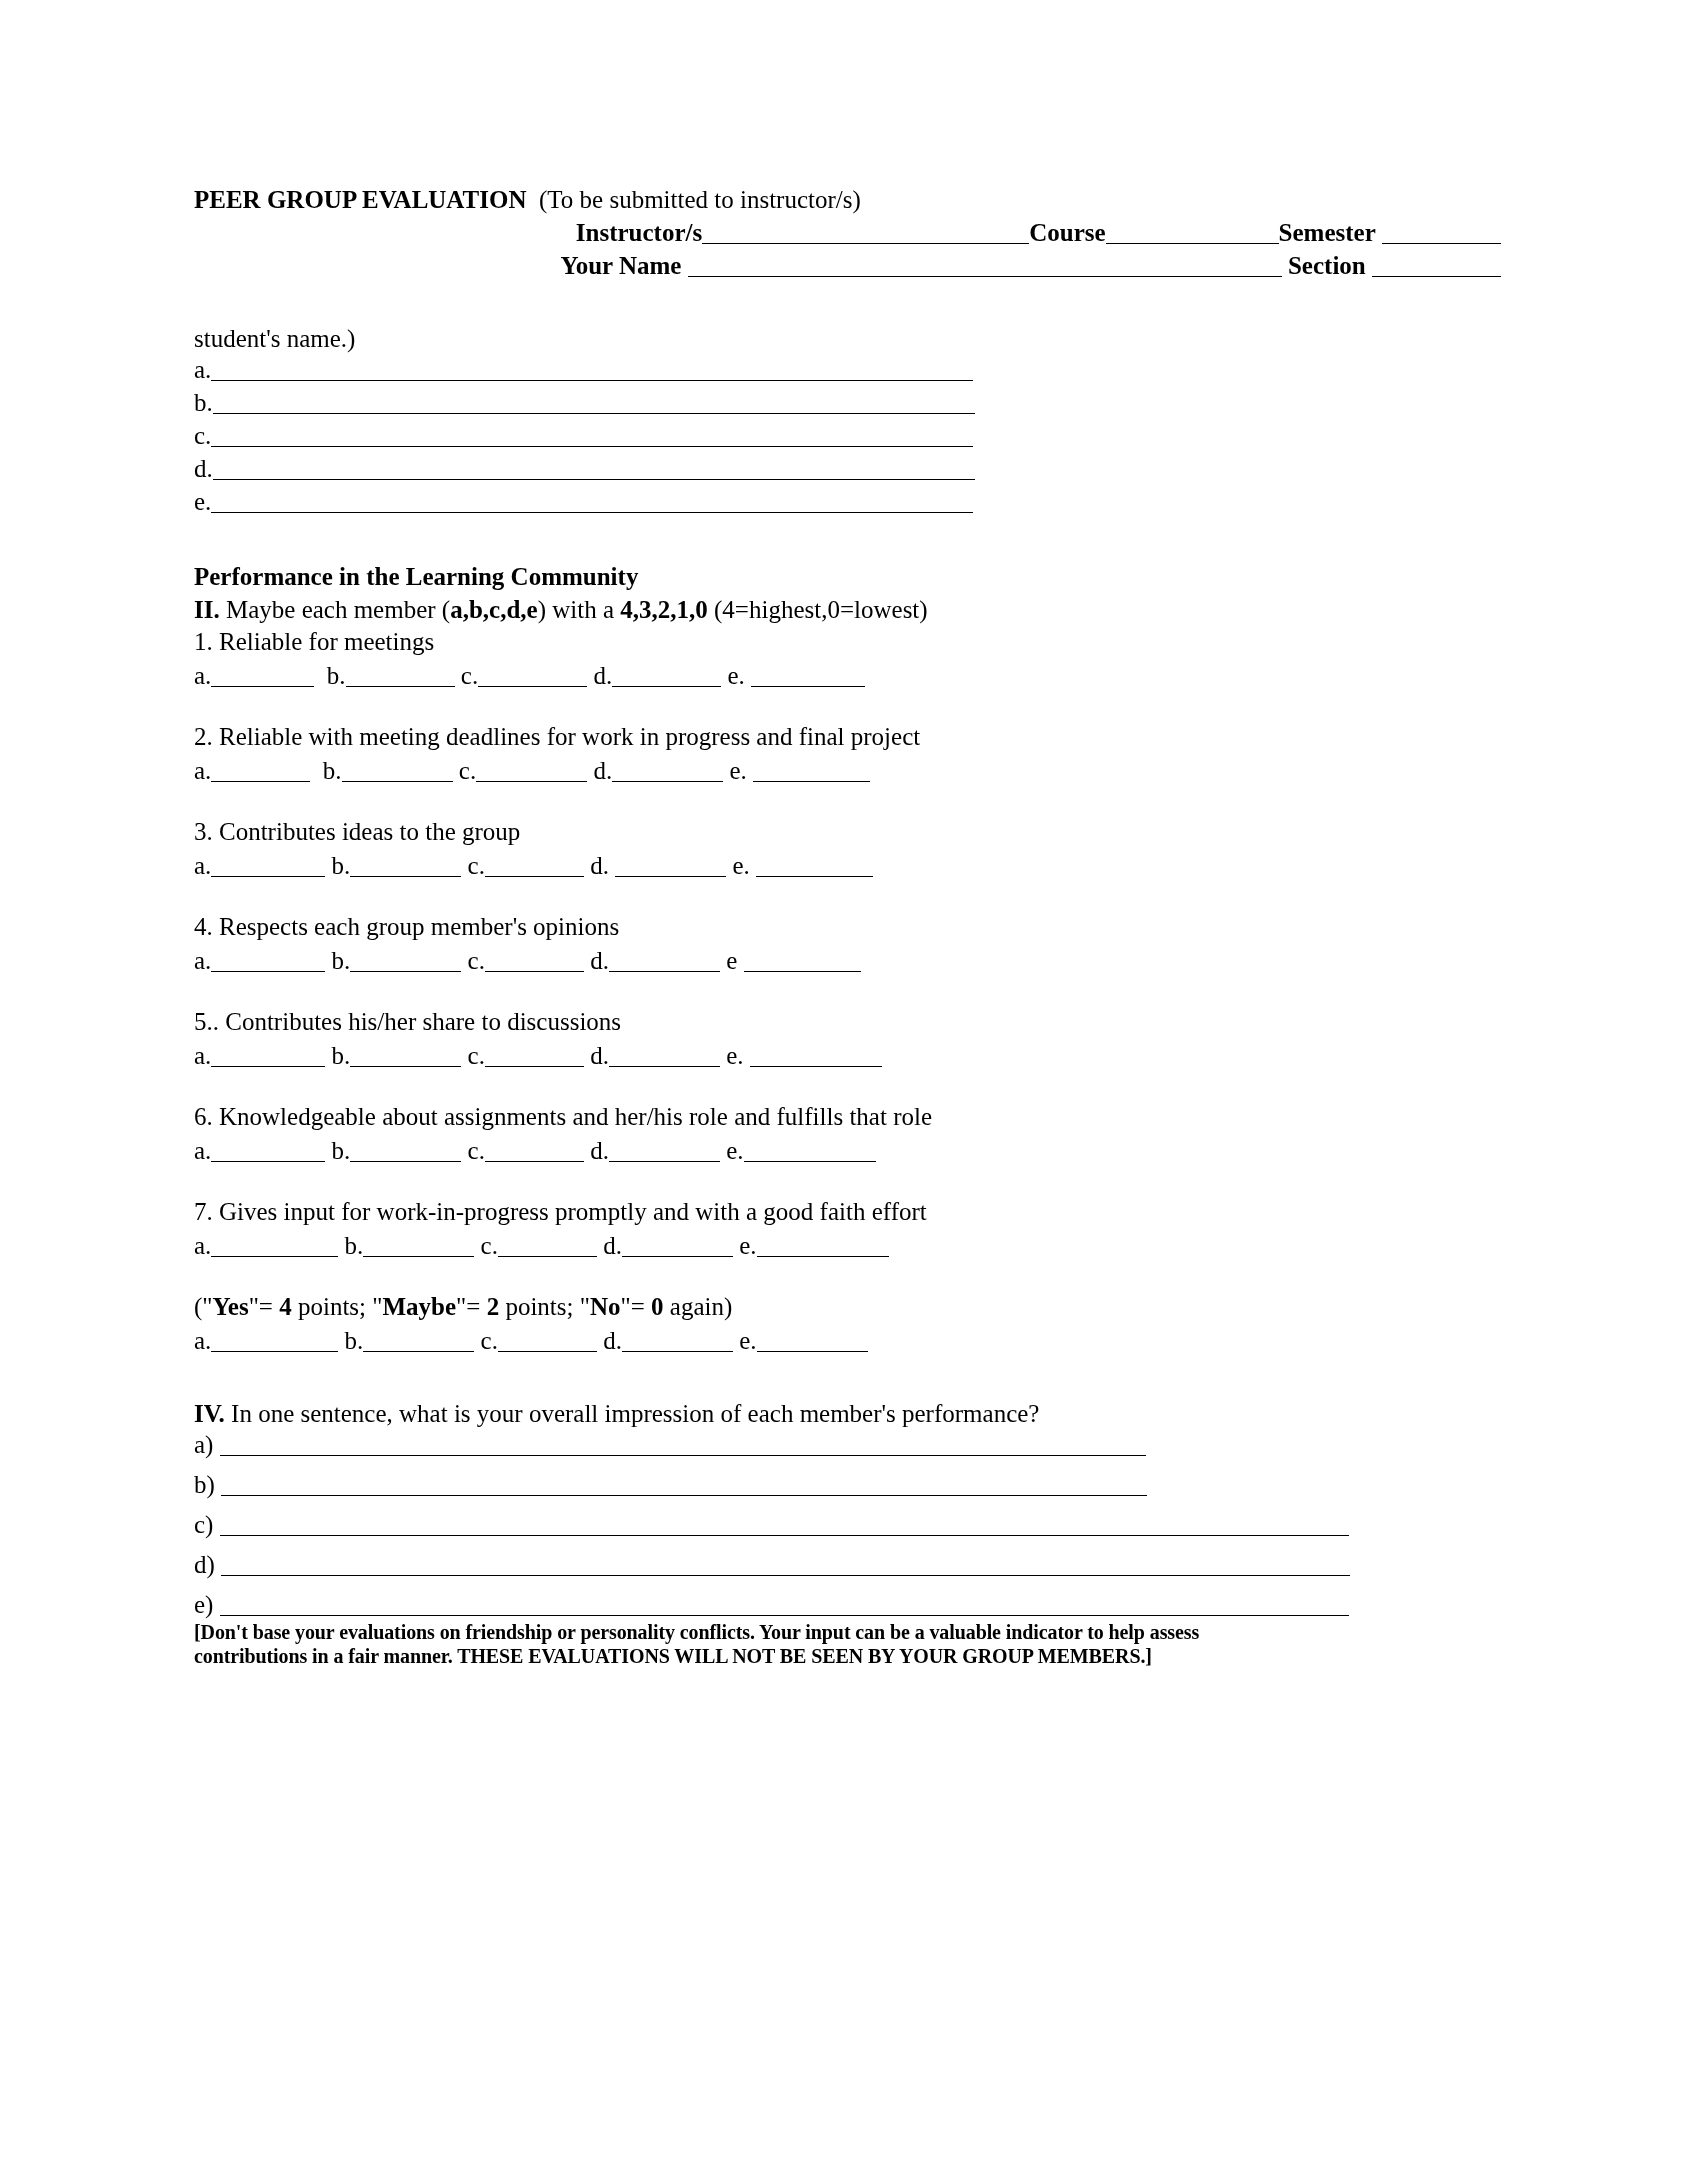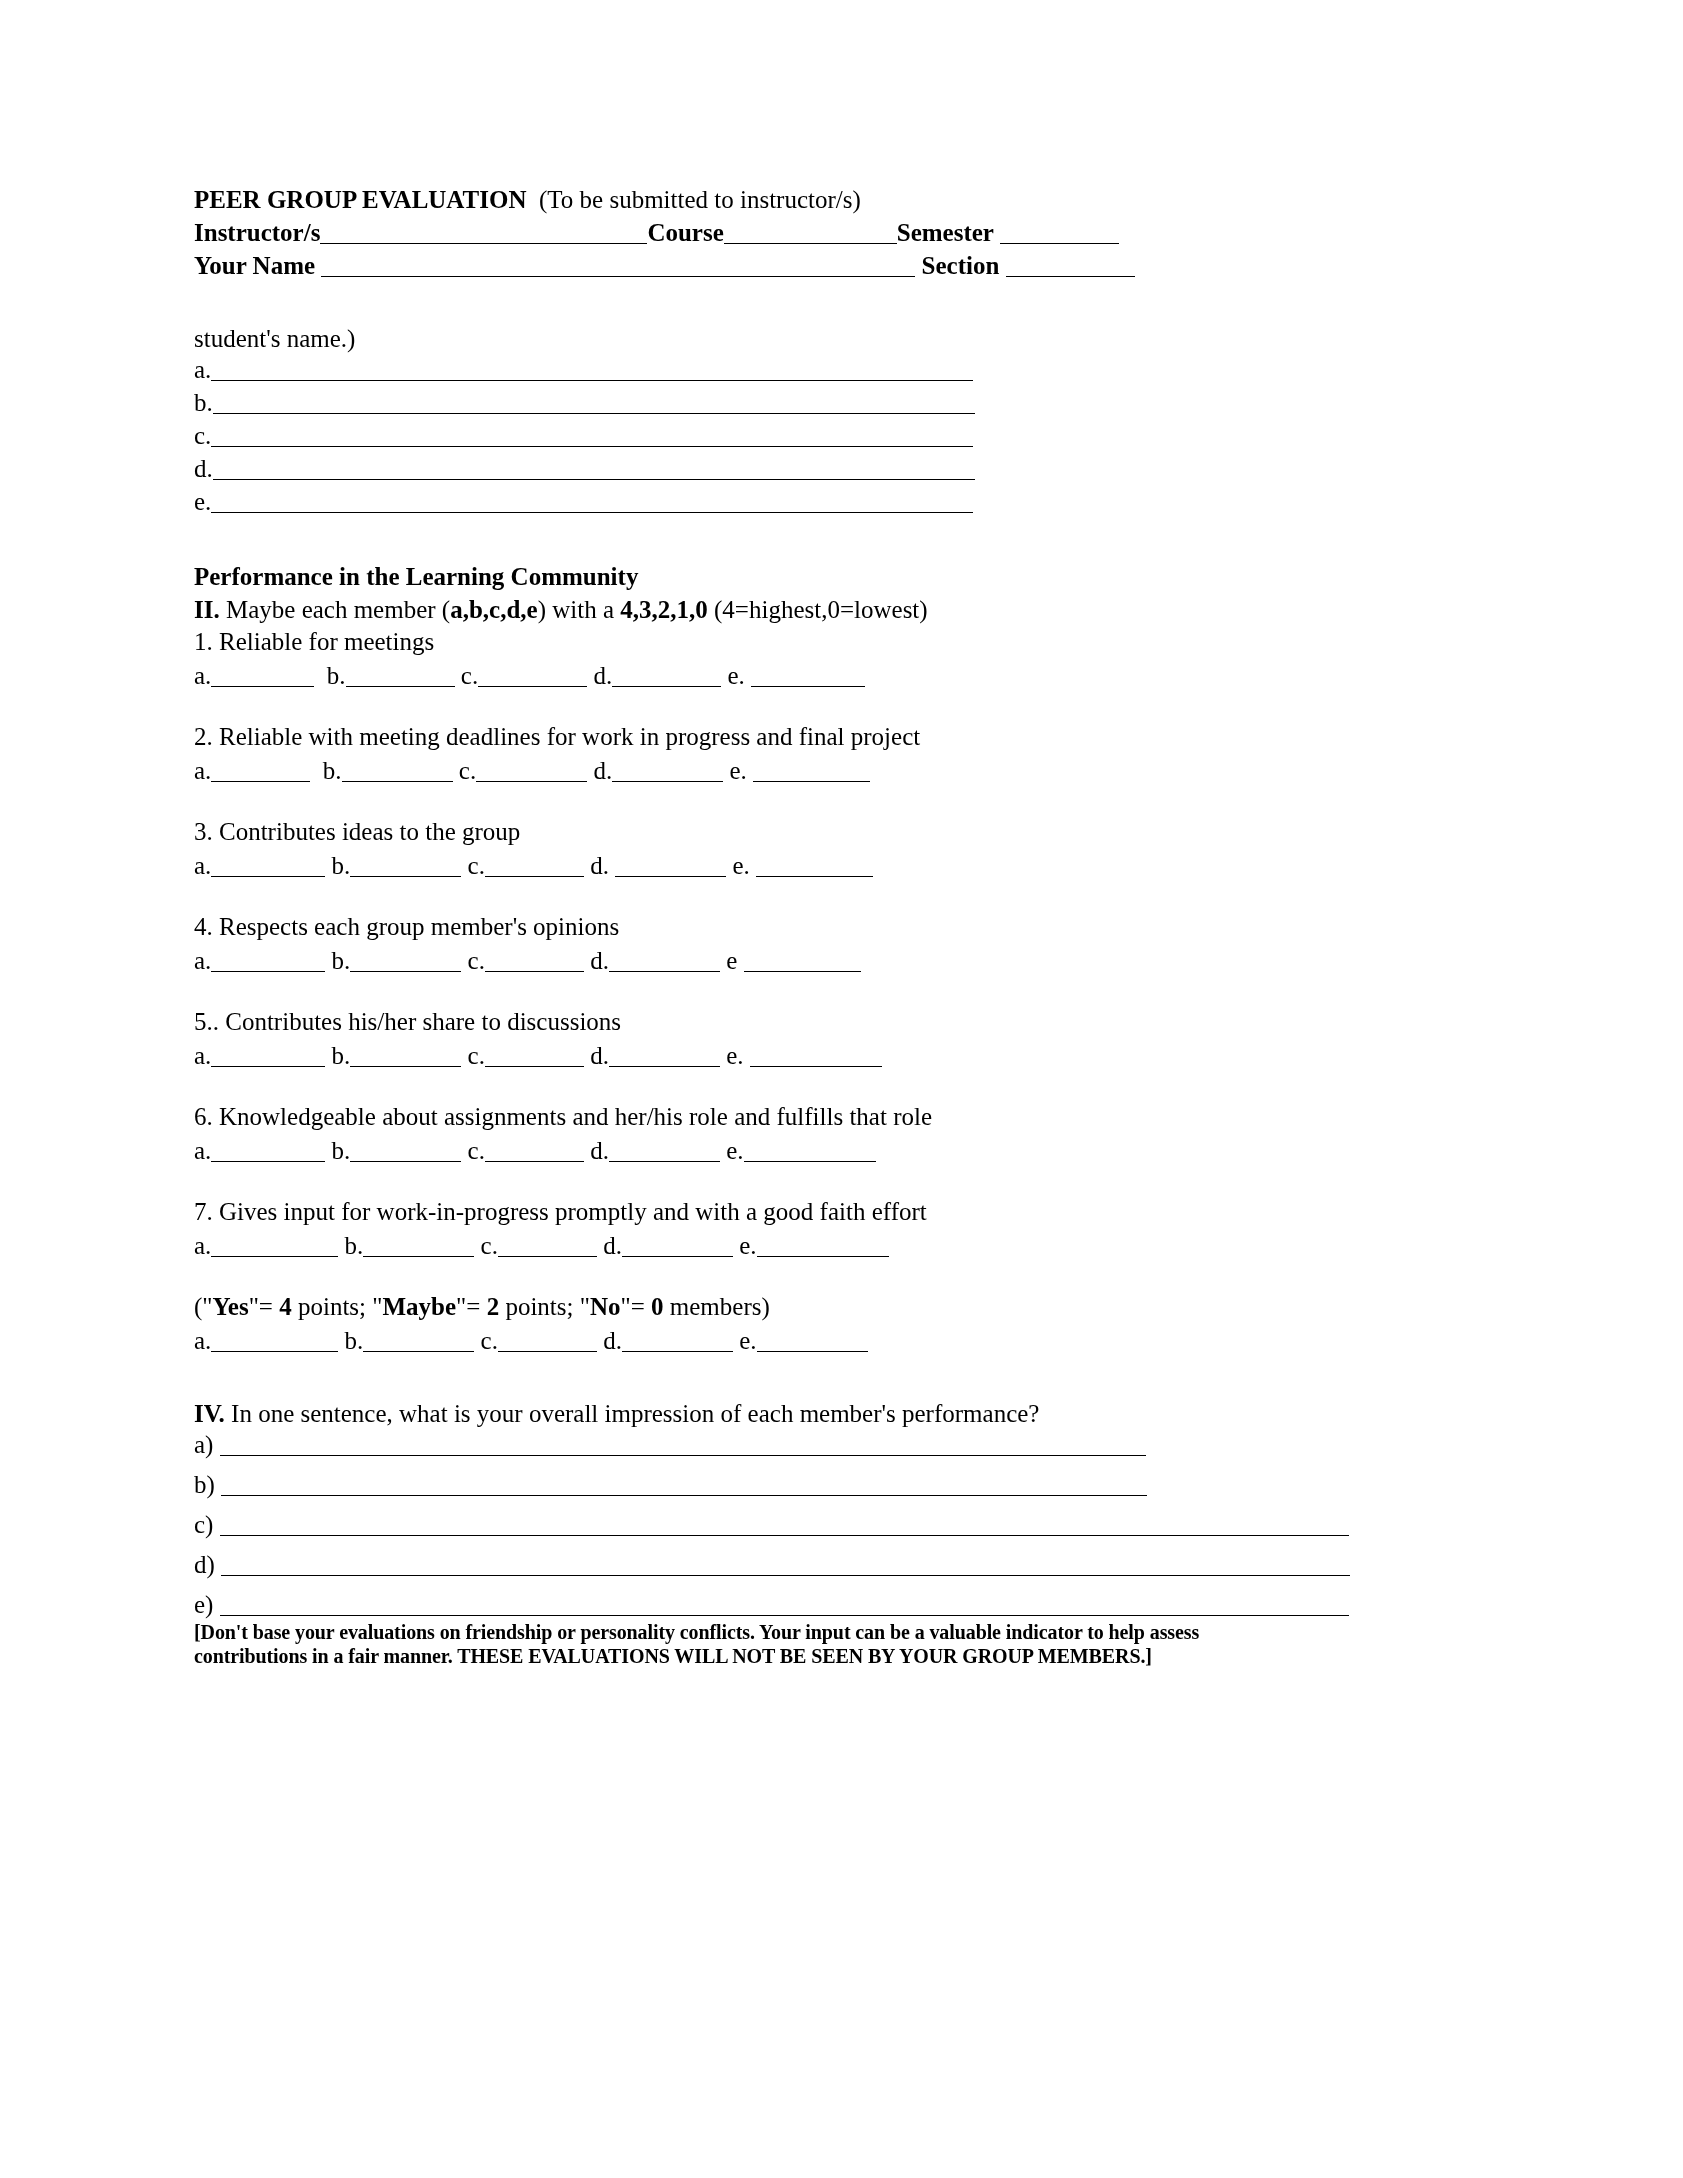--- a/index.html
+++ b/index.html
@@ -32,21 +32,21 @@
   
   .line {
     font-size: 25px;
     line-height: 33px;
     white-space: nowrap;
   }
   .b { font-weight: bold; }
 
   
   .hdr-title { margin-bottom: 0px; }
-  .hdr-row { margin-bottom: 0px; }
+  .hdr-row { margin-bottom: 0px; text-align: right; }
 
   
   .blank {
     display: inline-block;
     border-bottom: 1.6px solid #000;
     vertical-align: baseline;
     height: 22px;
     margin-bottom: -3px;
   }
   .blank-thin { border-bottom-width: 1.4px; }
@@ -198,21 +198,21 @@
     <div class="qtext">
       <span>7.</span><span>&nbsp;</span><span>Gives input for work-in-progress promptly and with a good faith effort</span>
     </div>
     <div class="rankrow">
       <span>a.</span><span class="blank" style="width:127px"></span><span>&nbsp;</span><span>b.</span><span class="blank" style="width:111px"></span><span>&nbsp;</span><span>c.</span><span class="blank" style="width:99px"></span><span>&nbsp;</span><span>d.</span><span class="blank" style="width:111px"></span><span>&nbsp;</span><span>e.</span><span class="blank" style="width:132px"></span>
     </div>
 
     <div class="gap-md"></div>
 
     <div class="qtext">
-      <span>("</span><span class="b">Yes</span><span>"= </span><span class="b">4</span><span> points; "</span><span class="b">Maybe</span><span>"= </span><span class="b">2</span><span> points; "</span><span class="b">No</span><span>"= </span><span class="b">0</span><span> members)</span>
+      <span>("</span><span class="b">Yes</span><span>"= </span><span class="b">4</span><span> points; "</span><span class="b">Maybe</span><span>"= </span><span class="b">2</span><span> points; "</span><span class="b">No</span><span>"= </span><span class="b">0</span><span> again)</span>
     </div>
     <div class="rankrow">
       <span>a.</span><span class="blank" style="width:127px"></span><span>&nbsp;</span><span>b.</span><span class="blank" style="width:111px"></span><span>&nbsp;</span><span>c.</span><span class="blank" style="width:99px"></span><span>&nbsp;</span><span>d.</span><span class="blank" style="width:111px"></span><span>&nbsp;</span><span>e.</span><span class="blank" style="width:111px"></span>
     </div>
 
     <div class="gap-lg"></div>
 
     <div class="qtext">
       <span class="b">IV.</span><span>&nbsp;</span><span>In one sentence, what is your overall impression of each member's performance?</span>
     </div>

